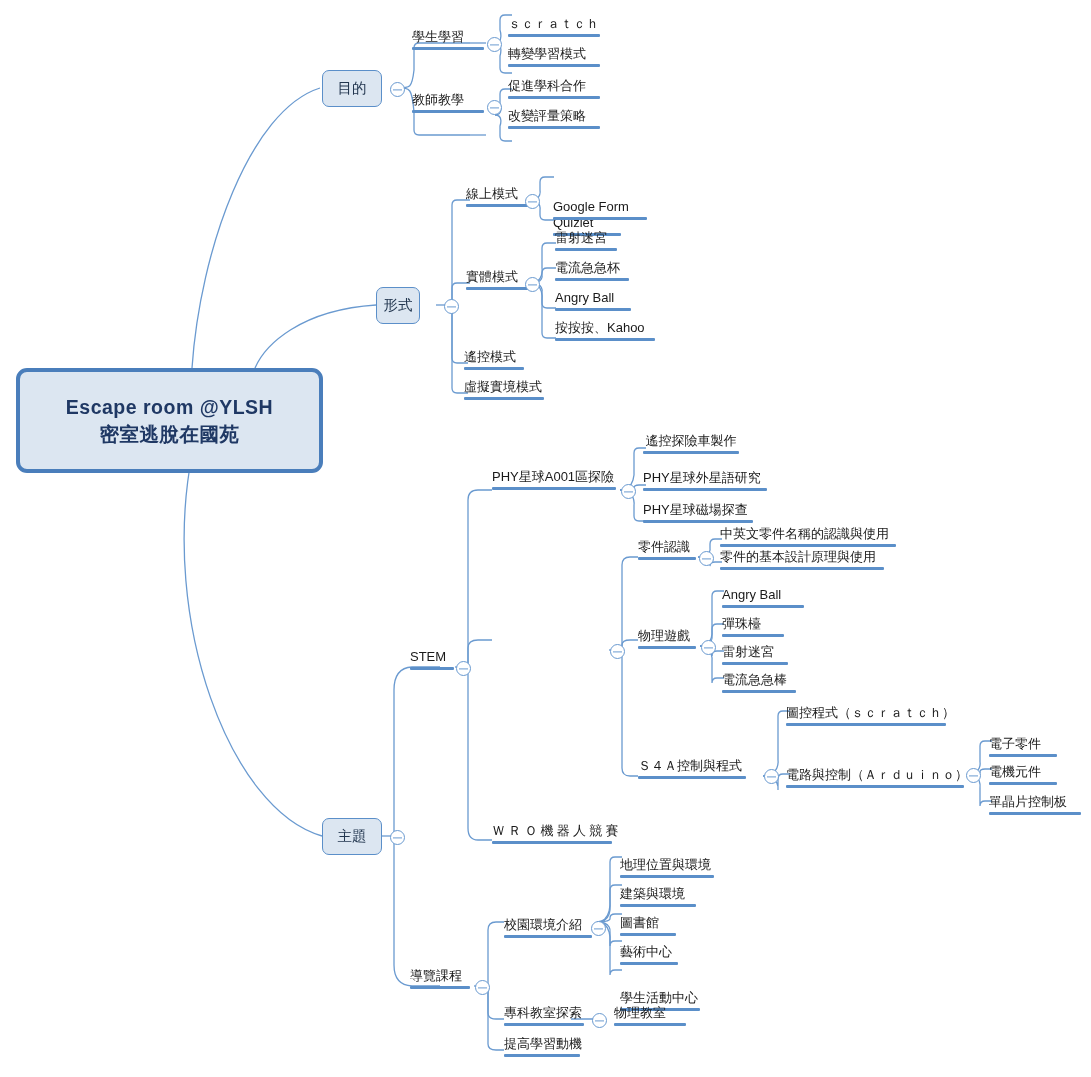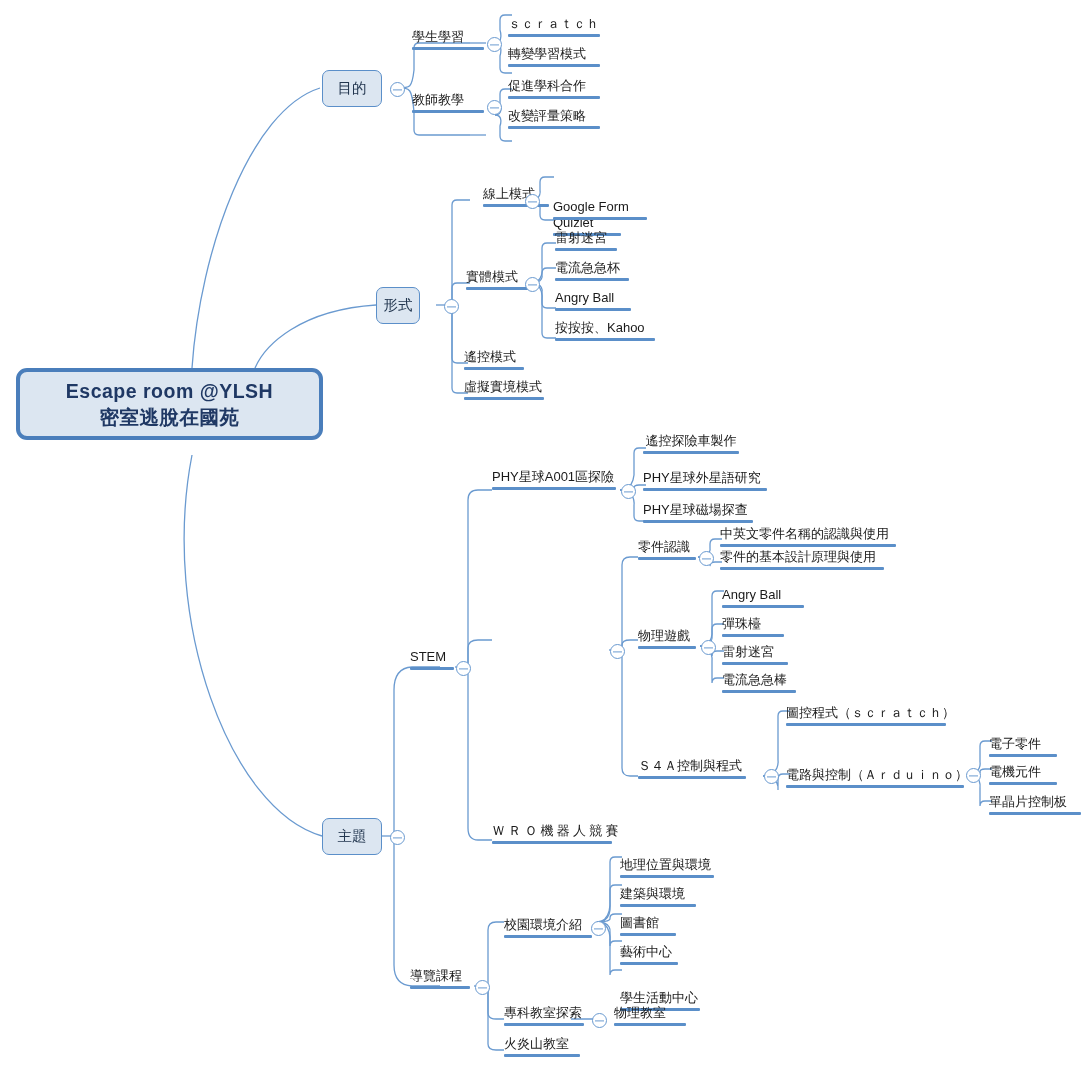--- a/index.html
+++ b/index.html
@@ -181,21 +181,21 @@
       <path d="M597,922 C612,922 610,900 610,900 L610,862 Q610,857 615,857 L622,857"></path>
       <path d="M597,922 C612,922 610,906 610,906 L610,890 Q610,885 615,885 L622,885"></path>
       <path d="M597,922 C612,922 610,918 610,918 L610,918 Q610,914 615,914 L622,914"></path>
       <path d="M597,922 C612,922 610,932 610,932 L610,946 Q610,941 615,941 L622,941"></path>
       <path d="M597,922 C612,922 610,942 610,942 L610,975 Q610,970 615,970 L622,970"></path>
 
       <path d="M571,1019 L606,1019"></path>
     </g>
   </svg>
 
-  <div class="root-node" style="left:16px;top:368px;width:307px;height:72px;">
+  <div class="root-node" style="left:16px;top:368px;width:307px;height:105px;">
     <div class="root-line-1">Escape room @YLSH</div>
     <div class="root-line-2">密室逃脫在國苑</div>
   </div>
 
   <div class="box-node" style="left:322px;top:70px;width:60px;height:37px;">
     <span>目的</span>
   </div>
   <div class="toggle" style="left:390px;top:82px;"></div>
 
   <div class="topic" style="left:412px;top:30px;">
@@ -226,21 +226,21 @@
   <div class="topic" style="left:508px;top:109px;">
     <span>改變評量策略</span>
     <span class="bar" style="width:92px;"></span>
   </div>
 
   <div class="box-node" style="left:376px;top:287px;width:44px;height:37px;">
     <span>形式</span>
   </div>
   <div class="toggle" style="left:444px;top:299px;"></div>
 
-  <div class="topic" style="left:466px;top:187px;margin-left:17px;">
+  <div class="topic" style="left:466px;top:187px;">
     <span>線上模式</span>
     <span class="bar" style="width:66px;"></span>
   </div>
   <div class="toggle" style="left:525px;top:194px;"></div>
   <div class="topic" style="left:553px;top:169px;margin-top:47px;">
     <span>Quizlet</span>
     <span class="bar" style="width:68px;"></span>
   </div>
   <div class="topic" style="left:553px;top:200px;">
     <span>Google Form</span>
@@ -413,17 +413,17 @@
     <span>專科教室探索</span>
     <span class="bar" style="width:80px;"></span>
   </div>
   <div class="toggle" style="left:592px;top:1013px;"></div>
   <div class="topic" style="left:614px;top:1006px;">
     <span>物理教室</span>
     <span class="bar" style="width:72px;"></span>
   </div>
 
   <div class="topic" style="left:504px;top:1037px;">
-    <span>火炎山教室</span>
+    <span>提高學習動機</span>
     <span class="bar" style="width:76px;"></span>
   </div>
 
 </div>
 
 </body></html>

